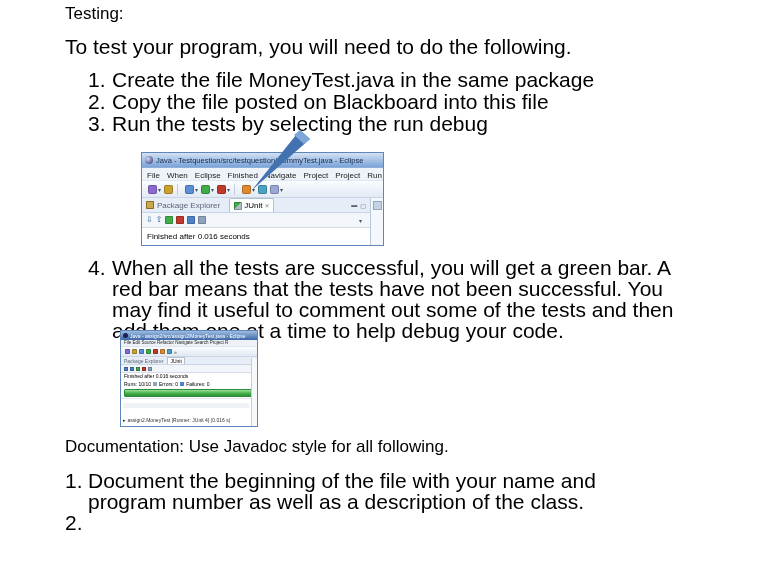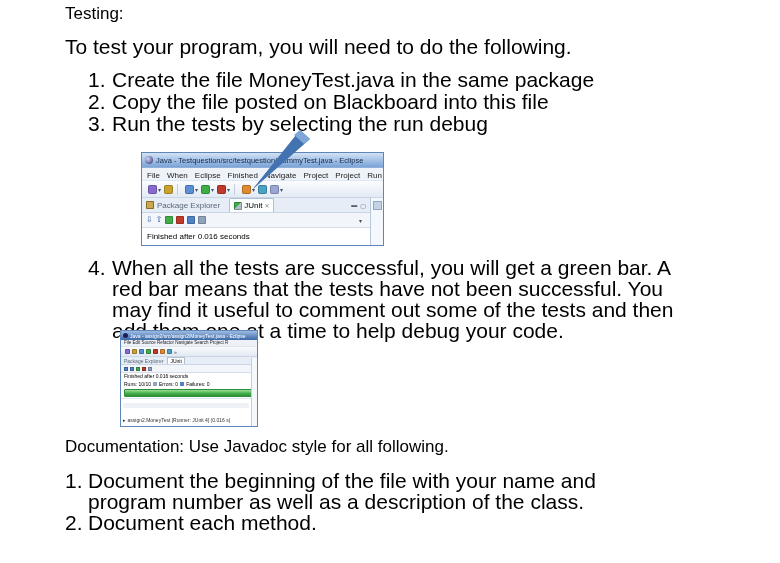--- a/index.html
+++ b/index.html
@@ -209,17 +209,16 @@
 
   <div class="h abs" style="left:65px;top:437px">Documentation:  Use Javadoc style for all following.</div>
 
   <div class="abs" style="left:65px;top:470px;width:580px">
     <div class="listrow">
       <span class="num23 p">1.</span>
       <span class="p" style="width:552px">Document the beginning of the file with your name and program number as well as a description of the class.</span>
     </div>
     <div class="listrow">
       <span class="num23 p">2.</span>
-      <span class="p">Document each method.</span>
     </div>
   </div>
 
 </div>
 
 </body></html>

